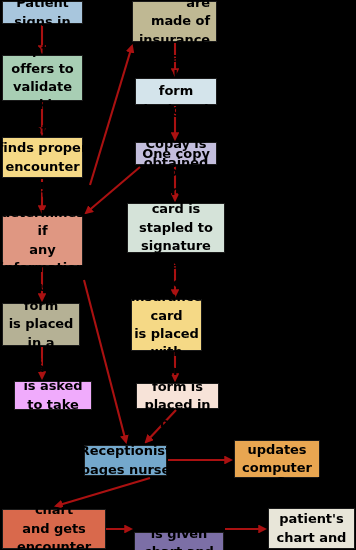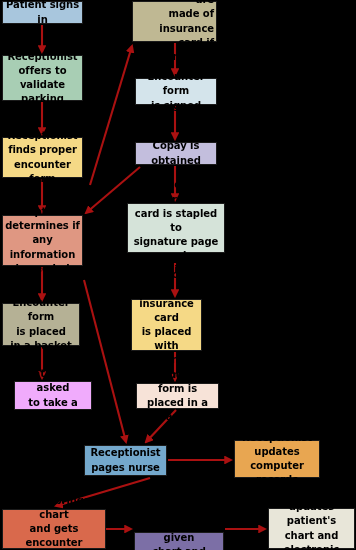--- a/index.html
+++ b/index.html
@@ -30,24 +30,24 @@
   .node {
     position: absolute;
     box-sizing: border-box;
     border: 1px solid #1a1a1a;
     display: flex;
     align-items: center;
     justify-content: center;
     text-align: center;
     color: #000000;
     font-weight: bold;
-    font-size: 10px;
+    font-size: 13px;
     line-height: 1.42;
     letter-spacing: -0.05px;
-    padding: 1px 2px;
+    padding: 1px 8px;
     z-index: 5;
   }
   .node span {
     display: block;
     white-space: pre-line;
   }
 </style>
 </head>
 <body>
 

